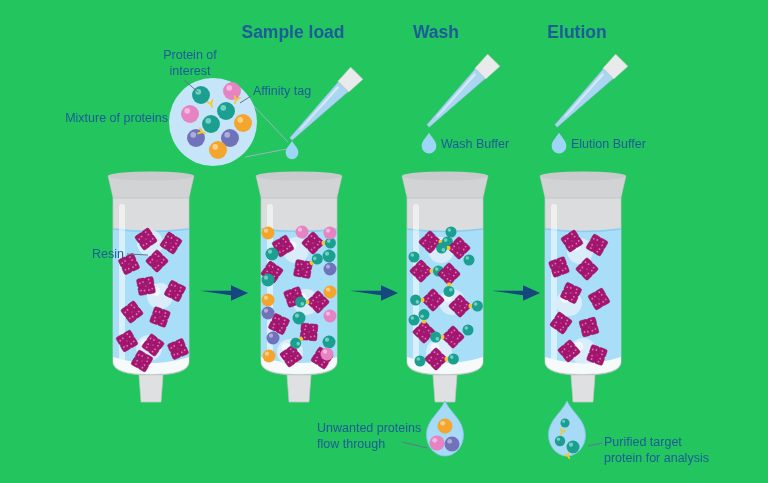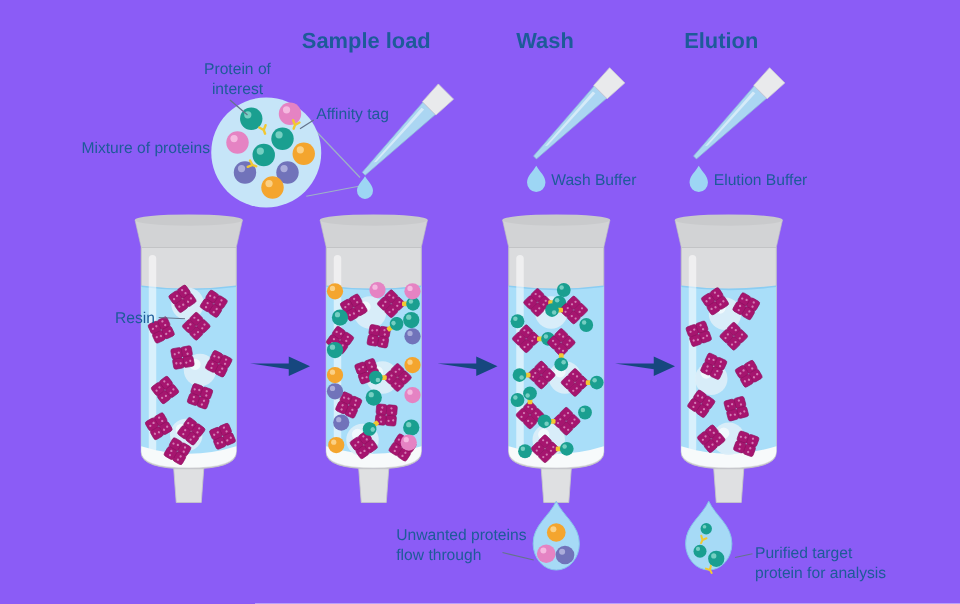--- a/index.html
+++ b/index.html
@@ -1,16 +1,16 @@
 <!DOCTYPE html>
 <html><head>
 <meta charset="utf-8">
 <style>
   html,body{margin:0;padding:0;background:#ffffff;}
-  #canvas{position:relative;width:768px;height:483px;background:#8b5cf6;overflow:hidden;
+  #canvas{position:relative;width:768px;height:483px;background:#22c55e;overflow:hidden;
           font-family:"Liberation Sans",sans-serif;}
   svg text{font-family:"Liberation Sans",sans-serif;}
   .h{font-size:17.5px;font-weight:700;fill:#1d5b99;}
   .lbl{font-size:12.5px;font-weight:400;fill:#1d5b99;}
   .ptr{stroke:#64748c;stroke-width:1;fill:none;}
   .funnel{stroke:#9db2c6;stroke-width:1;fill:none;}
 </style>
 </head>
 <body>
 

